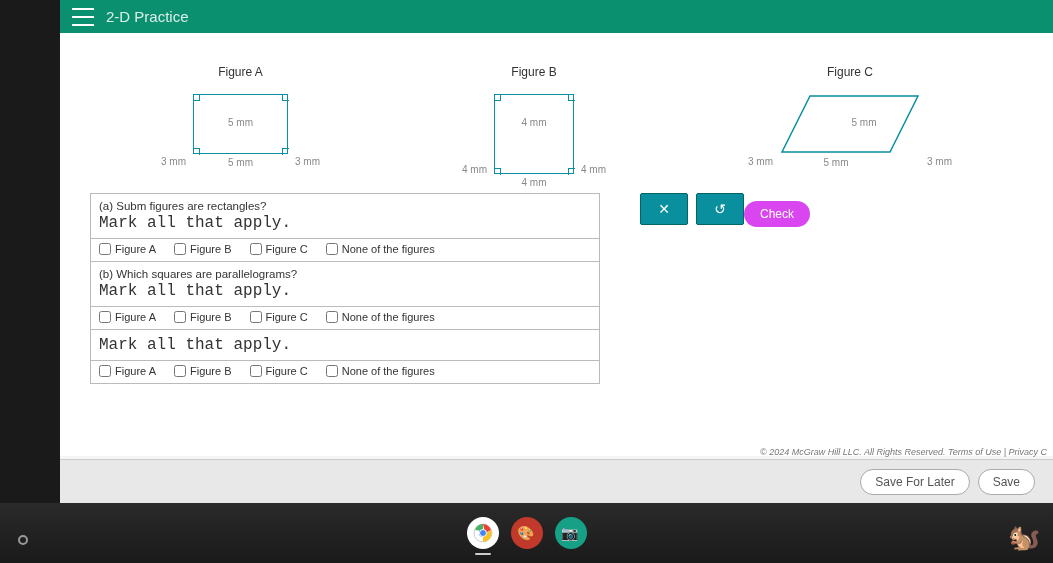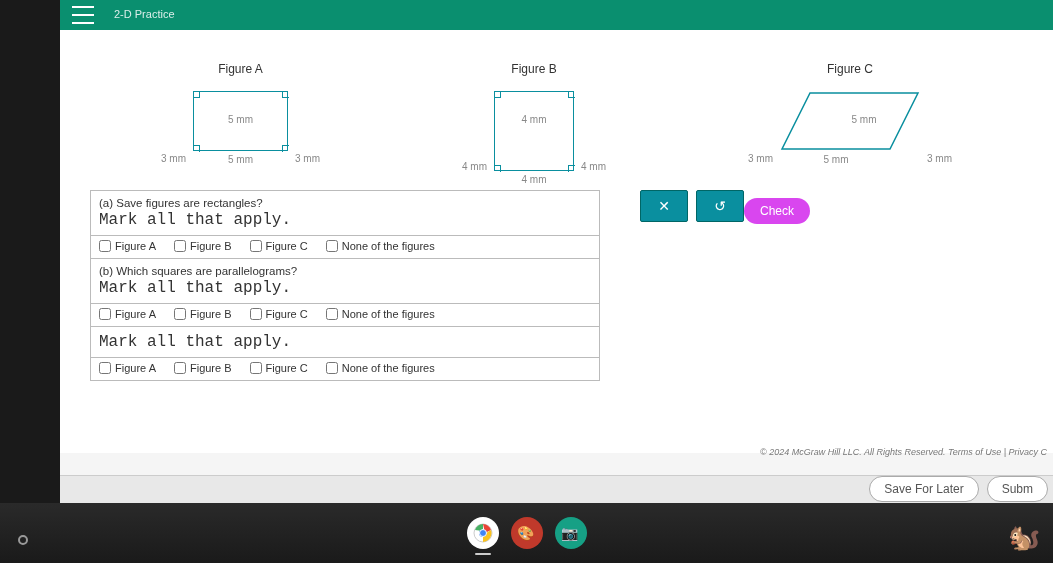--- a/index.html
+++ b/index.html
@@ -1,21 +1,21 @@
 <!DOCTYPE html>
 <html><head>
 <meta charset="utf-8">
 <style>
 * { box-sizing: border-box; margin: 0; padding: 0; }
 body { font-family: Arial, sans-serif; background: #1a1a1a; width: 1053px; height: 563px; overflow: hidden; position: relative; }
 .app-window { position: absolute; top: 0; left: 60px; right: 0; bottom: 60px; background: #f5f5f5; }
 .header-bar { background: #0a8f6f; color: #fff; padding: 6px 12px; display: flex; align-items: center; gap: 12px; }
 .menu-icon { width: 22px; height: 18px; display: flex; flex-direction: column; justify-content: space-between; cursor: pointer; }
 .menu-icon span { height: 2px; background: #fff; display: block; }
-.header-text { font-size: 11px; line-height: 1.4; margin-left: 8px; }
+.header-text { font-size: 15px; line-height: 1.4; }
 .header-text .line1 { opacity: 0.85; }
 .content-area { background: #fff; padding: 27px 30px 0; height: calc(100% - 80px); overflow: hidden; }
 .figures-row { display: flex; justify-content: space-around; margin: 5px 0 15px; }
 .figure-col { text-align: center; }
 .figure-title { font-size: 12px; color: #333; margin-bottom: 15px; }
 .shape-wrap { position: relative; display: inline-block; }
 .dim-label { position: absolute; font-size: 10px; color: #888; margin-top: 37px; }
 .rect-a { width: 95px; height: 60px; border: 1.5px solid #0a8f9f; position: relative; }
 .sq-b { width: 80px; height: 80px; border: 1.5px solid #0a8f9f; position: relative; }
 .corner-mark { position: absolute; width: 7px; height: 7px; border: 1.5px solid #0a8f9f; }
@@ -30,21 +30,21 @@
 .q-row:last-child { border-bottom: none; }
 .q-text { font-size: 11.5px; color: #333; margin-bottom: 2px; }
 .q-sub { font-size: 16px; color: #333; font-family: Liberation Mono, monospace; }
 .options-row { padding: 4px 8px 6px; border-bottom: 1px solid #bbb; display: flex; gap: 18px; align-items: center; }
 .options-row:last-of-type { border-bottom: none; }
 .opt { display: flex; align-items: center; gap: 4px; font-size: 11px; color: #333; }
 .opt input { width: 12px; height: 12px; }
 .action-btns { float: left; margin-left: 40px; display: flex; gap: 8px; }
 .action-btn { width: 48px; height: 32px; background: #0a8f9f; border: 1px solid #066; color: #fff; display: flex; align-items: center; justify-content: center; cursor: pointer; font-size: 14px; border-radius: 2px; }
 .check-btn { clear: both; position: relative; top: 8px; background: #d946ef; color: #fff; border: none; padding: 6px 16px; border-radius: 14px; font-size: 12px; cursor: pointer; }
-.footer-bar { position: absolute; bottom: 0; left: 0; right: 0; height: 28px; background: #e8e8e8; border-top: 1px solid #ccc; display: flex; justify-content: flex-end; align-items: flex-start; padding: 0 5px; gap: 8px; }
+.footer-bar { position: absolute; bottom: 0; left: 0; right: 0; height: 44px; background: #e8e8e8; border-top: 1px solid #ccc; display: flex; justify-content: flex-end; align-items: center; padding: 0 18px; gap: 8px; }
 .footer-btn { background: #fff; border: 1px solid #aaa; border-radius: 16px; padding: 5px 14px; font-size: 12px; color: #555; cursor: pointer; }
 .copyright { position: absolute; bottom: 46px; right: 6px; font-size: 9px; color: #777; font-style: italic; }
 .taskbar { position: absolute; bottom: 0; left: 0; right: 0; height: 60px; background: linear-gradient(#2a2a2a,#1a1a1a); display: flex; justify-content: center; align-items: center; gap: 12px; }
 .tb-icon { width: 32px; height: 32px; border-radius: 50%; display: flex; align-items: center; justify-content: center; font-size: 14px; position: relative; }
 .tb-icon.active::after { content: ''; position: absolute; bottom: -6px; left: 50%; transform: translateX(-50%); width: 16px; height: 2px; background: #ccc; border-radius: 1px; }
 .tb-chrome { background: #fff; }
 .tb-red { background: #c0392b; }
 .tb-teal { background: #16a085; }
 .side-dot { position: absolute; left: 18px; top: 535px; width: 10px; height: 10px; border: 2px solid #999; border-radius: 50%; }
 .corner-img { position: absolute; right: 12px; bottom: 10px; font-size: 26px; }
@@ -110,21 +110,21 @@
             <svg viewBox="0 0 140 60">
                 <polygon points="30,2 138,2 110,58 2,58" fill="none" stroke="#0a8f9f" stroke-width="1.5"></polygon>
               </svg>
           </div>
         </div>
       </div>
     </div>
 
     <div class="questions-box">
       <div class="q-row">
-        <div class="q-text">(a) Save figures are rectangles?</div>
+        <div class="q-text">(a) Subm figures are rectangles?</div>
         <div class="q-sub">Mark all that apply.</div>
       </div>
       <div class="options-row">
         <label class="opt">
             <input type="checkbox" style="">
             <span>Figure A</span>
           </label>
         <label class="opt">
             <input type="checkbox" style="">
             <span>Figure B</span>
@@ -192,21 +192,21 @@
         </div>
     </div>
 
     <button class="check-btn">Check</button>
   </div>
 
   <div class="copyright">© 2024 McGraw Hill LLC. All Rights Reserved.   Terms of Use  |  Privacy C</div>
 
   <div class="footer-bar">
     <button class="footer-btn">Save For Later</button>
-    <button class="footer-btn">Subm</button>
+    <button class="footer-btn">Save</button>
   </div>
 </div>
 
 <div class="taskbar">
   <div class="tb-icon tb-chrome active">
     <svg width="20" height="20" viewBox="0 0 20 20">
         <circle cx="10" cy="10" r="9" fill="#fff" stroke="#ccc"></circle>
         <circle cx="10" cy="10" r="4" fill="#4285f4"></circle>
         <path d="M10 1 A9 9 0 0 1 18 7 L12 10 Z" fill="#ea4335"></path>
         <path d="M18 7 A9 9 0 0 1 10 19 L10 12 Z" fill="#fbbc05" opacity="0.9"></path>

